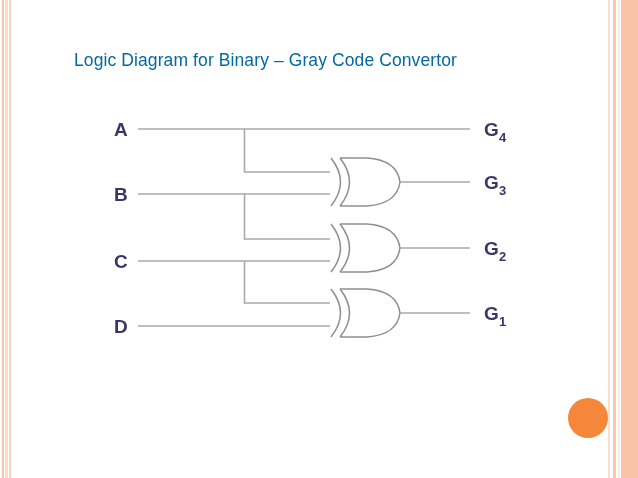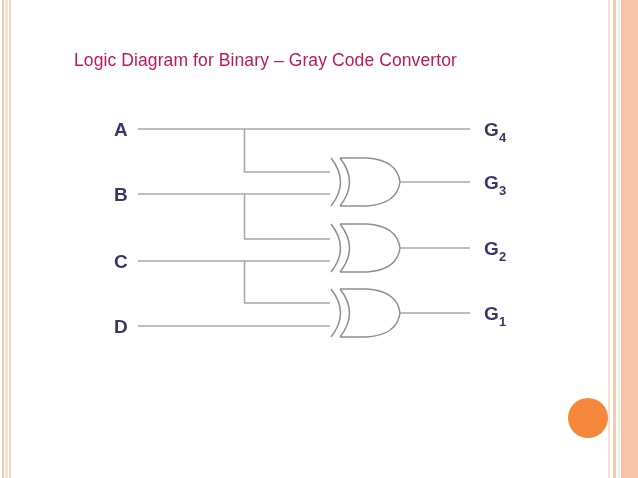--- a/index.html
+++ b/index.html
@@ -32,21 +32,21 @@
   .stripe-r2 { left: 613px; width: 3px;  background: #f8c9b2; }
   .stripe-r3 { left: 618px; width: 2px;  background: #fdeade; }
   .stripe-r4 { left: 621px; width: 17px; background: #f9c3a8; }
 
   
   #title {
     position: absolute;
     left: 74px;
     top: 50px;
     font-size: 17.5px;
-    color: #be185d;
+    color: #0369a1;
     letter-spacing: 0.1px;
     white-space: nowrap;
   }
 
   
   #diagram {
     position: absolute;
     left: 0;
     top: 0;
   }

